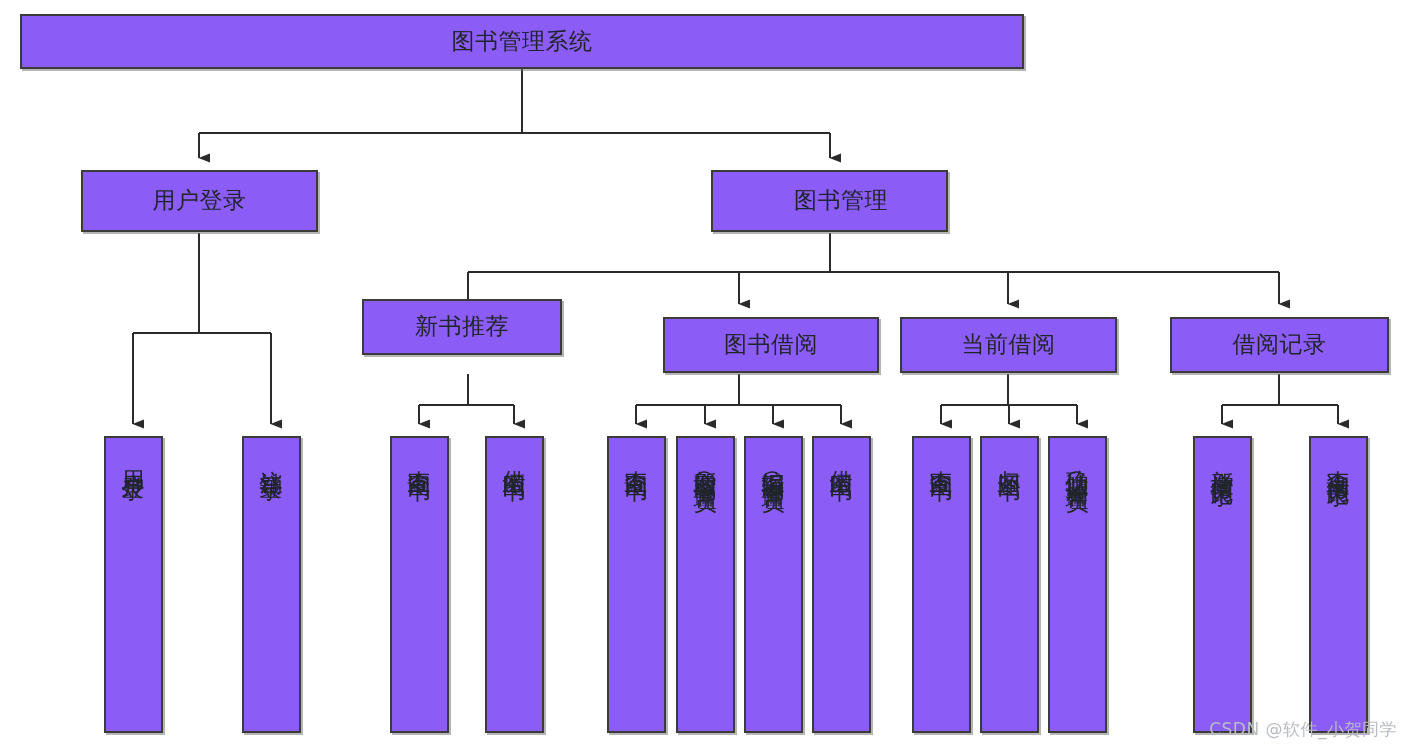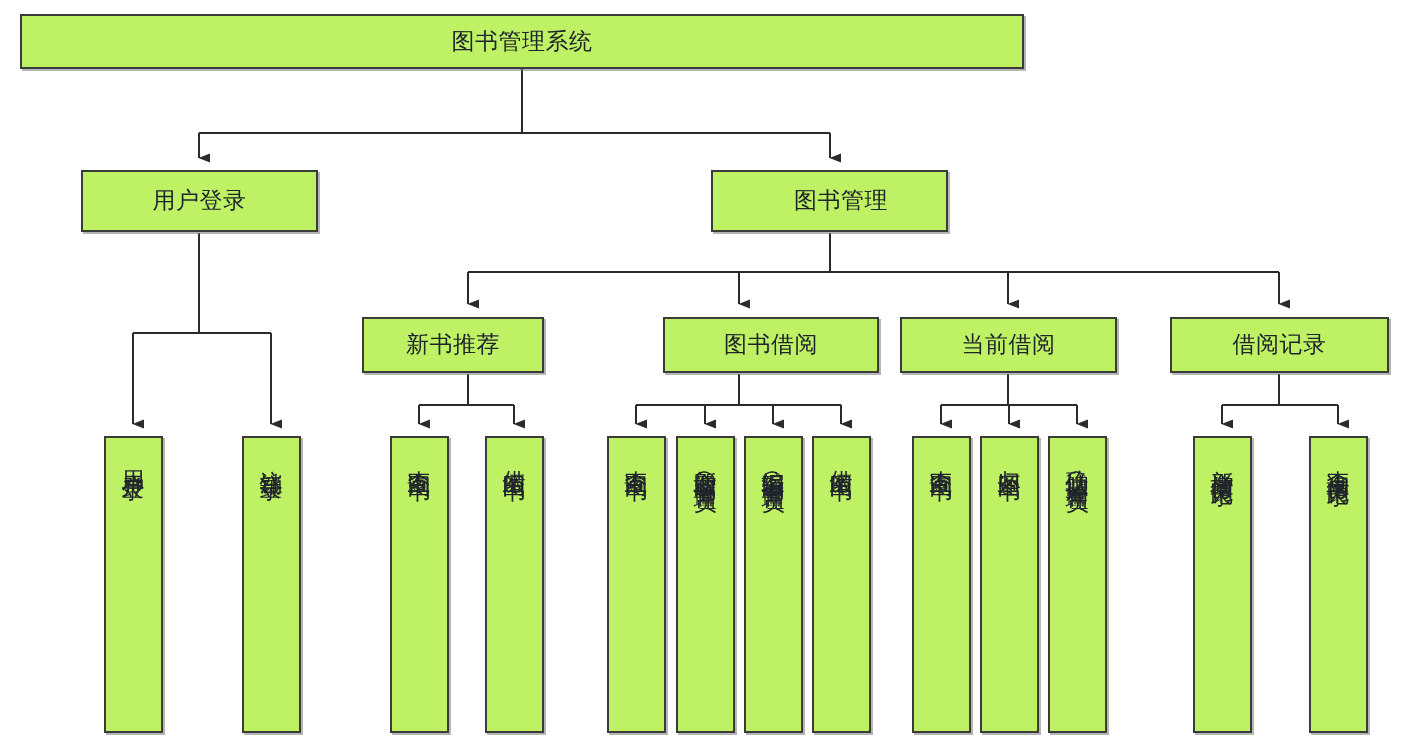--- a/index.html
+++ b/index.html
@@ -20,21 +20,21 @@
   #edges {
     position: absolute;
     left: 0;
     top: 0;
     width: 1405px;
     height: 747px;
   }
   .node {
     position: absolute;
     box-sizing: border-box;
-    background: #bef264;
+    background: #8b5cf6;
     border: 2px solid #3b3b3b;
     box-shadow: 2px 2px 0 0 rgba(120,120,120,0.55);
     display: flex;
     align-items: center;
     justify-content: center;
     color: #20242b;
   }
   .node .label {
     display: block;
     text-align: center;
@@ -127,21 +127,21 @@
     <span class="label">图书管理系统</span>
   </div>
 
   <div class="node horizontal" style="left:81px; top:170px; width:237px; height:62px;">
     <span class="label">用户登录</span>
   </div>
   <div class="node horizontal" style="left:711px; top:170px; width:237px; height:62px;padding-left:23px;">
     <span class="label">图书管理</span>
   </div>
 
-  <div class="node horizontal" style="left:362px; top:317px; width:182px; height:56px;">
+  <div class="node horizontal" style="left:362px; top:299px; width:200px; height:56px;">
     <span class="label">新书推荐</span>
   </div>
   <div class="node horizontal" style="left:631px; top:317px; width:216px; height:56px;margin-left:32px;">
     <span class="label">图书借阅</span>
   </div>
   <div class="node horizontal" style="left:900px; top:317px; width:217px; height:56px;">
     <span class="label">当前借阅</span>
   </div>
   <div class="node horizontal" style="left:1170px; top:317px; width:219px; height:56px;">
     <span class="label">借阅记录</span>
@@ -184,14 +184,15 @@
     <span class="label">确认归还（管理员）</span>
   </div>
 
   <div class="node vertical" style="left:1193px; top:436px; width:59px; height:297px;">
     <span class="label">新增借阅记录</span>
   </div>
   <div class="node vertical" style="left:1309px; top:436px; width:59px; height:297px;">
     <span class="label">查询借阅记录</span>
   </div>
 
+  <div id="watermark">CSDN @软件_小贺同学</div>
 
 </div>
 
 </body></html>

